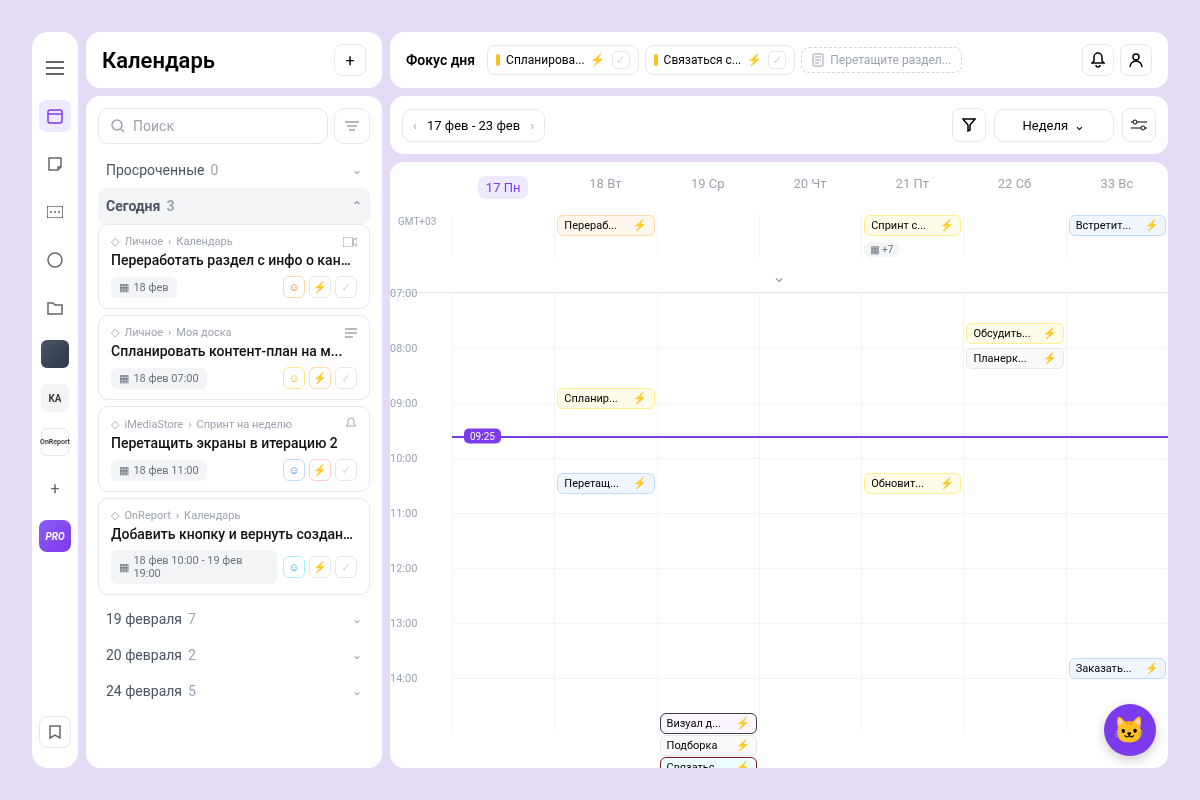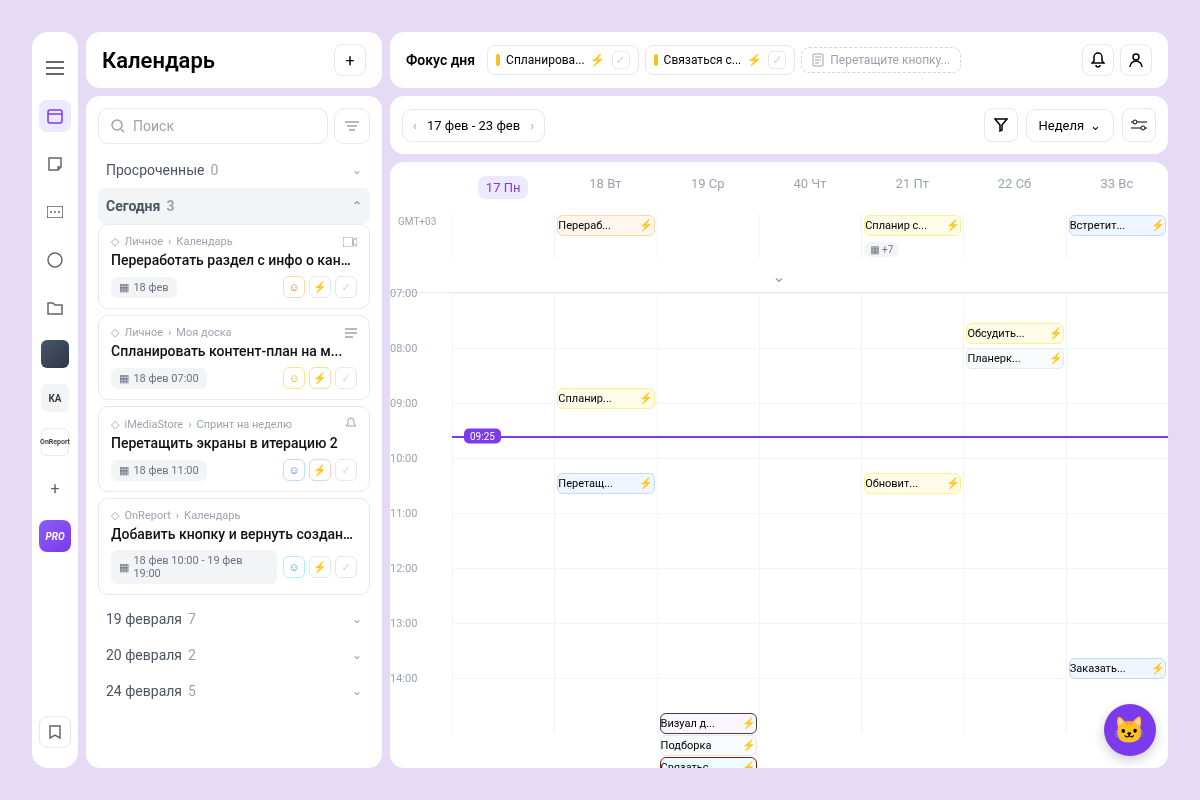--- a/index.html
+++ b/index.html
@@ -54,31 +54,31 @@
 .task-ic.yellow { border-color: #fde68a; color: #eab308; }
 .task-ic.blue { border-color: #bfdbfe; color: #3b82f6; }
 .task-ic.red { border-color: #fecaca; color: #ef4444; }
 .task-ic.cyan { border-color: #a5f3fc; color: #06b6d4; }
 .task-ic.gray { color: #d1d5db; }
 
 .cal-header { background: #fff; border-radius: 14px; padding: 12px; display: flex; align-items: center; gap: 8px; }
 .date-nav { border: 1px solid #e5e7eb; border-radius: 10px; padding: 8px 10px; display: flex; align-items: center; gap: 10px; font-size: 13px; }
 .date-nav .arr { color: #9ca3af; cursor: pointer; }
 .cal-btn { width: 34px; height: 34px; border: 1px solid #e5e7eb; border-radius: 8px; display: flex; align-items: center; justify-content: center; cursor: pointer; }
-.view-select { border: 1px solid #e5e7eb; border-radius: 10px; padding: 8px 12px; display: flex; align-items: center; gap: 6px; font-size: 13px; }
+.view-select { border: 1px solid #e5e7eb; border-radius: 10px; padding: 8px 28px; display: flex; align-items: center; gap: 6px; font-size: 13px; }
 
 .calendar { background: #fff; border-radius: 14px; flex: 1; overflow: hidden; position: relative; }
 .days-row { display: flex; padding: 14px 0 14px 62px; }
 .day-h { flex: 1; text-align: center; font-size: 13px; color: #9ca3af; }
 .day-h.active { color: #7c3aed; }
 .day-h.active .pill { background: #ede9fe; border-radius: 8px; padding: 4px 8px; display: inline-block; }
 .tz { position: absolute; left: 8px; top: 54px; font-size: 10px; color: #9ca3af; }
 .allday-row { display: flex; padding: 0 0 6px 62px; position: relative; }
 .allday-cell { flex: 1; border-left: 1px solid #f3f4f6; padding: 2px; }
-.event-chip { border-radius: 6px; padding: 3px 0; font-size: 11px; display: flex; align-items: center; gap: 4px; white-space: nowrap; overflow: hidden; margin-bottom: 2px; }
+.event-chip { border-radius: 6px; padding: 3px 6px; font-size: 11px; display: flex; align-items: center; gap: 4px; white-space: nowrap; overflow: hidden; margin-bottom: 2px; }
 .event-chip .zap { margin-left: auto; color: #f59e0b; }
 .ev-orange { background: #fff7ed; border: 1px solid #fed7aa; }
 .ev-yellow { background: #fefce8; border: 1px solid #fef08a; }
 .ev-blue { background: #eff6ff; border: 1px solid #bfdbfe; }
 .ev-purple { background: #faf5ff; border: 1px solid #404040; }
 .ev-gray { background: #f9fafb; border: 1px solid #e5e7eb; }
 .ev-cyan { background: #ecfeff; border: 1px solid #7f1d1d; }
 .more-chip { background: #f3f4f6; border-radius: 6px; padding: 2px 6px; font-size: 10px; color: #6b7280; display: inline-flex; align-items: center; gap: 3px; margin-left: auto; }
 .expand-row { text-align: center; padding: 2px 0 6px; color: #9ca3af; cursor: pointer; border-bottom: 1px solid #e5e7eb; }
 .grid-body { position: relative; height: 440px; display: flex; }
@@ -294,21 +294,21 @@
           <span class="dot"></span>
           <span>Связаться с...</span>
           <span class="zap">⚡</span>
           <span class="check">✓</span>
         </div>
         <div class="focus-drop">
           <svg width="12" height="14" viewBox="0 0 12 14">
               <rect x="1" y="1" width="10" height="12" rx="1" fill="none" stroke="currentColor"></rect>
               <path d="M3 4h6M3 7h6M3 10h4" stroke="currentColor"></path>
             </svg>
-          <span>Перетащите кнопку...</span>
+          <span>Перетащите раздел...</span>
         </div>
         <div style="flex:1"></div>
         <div class="hdr-icon">
             <svg width="14" height="16" viewBox="0 0 14 16">
               <path d="M7 1a4 4 0 0 1 4 4v4l2 2H1l2-2V5a4 4 0 0 1 4-4zM5 13a2 2 0 0 0 4 0" fill="none" stroke="currentColor" stroke-width="1.5"></path>
             </svg>
           </div>
         <div class="hdr-icon">
             <svg width="14" height="16" viewBox="0 0 14 16">
               <circle cx="7" cy="5" r="3" fill="none" stroke="currentColor" stroke-width="1.5"></circle>
@@ -341,38 +341,38 @@
               <path d="M0 9h10M14 9h2" stroke="currentColor"></path>
             </svg>
           </div>
       </div>
 
       <div class="calendar">
         <div class="days-row" id="days-row">
             <div class="day-h active"><span class="pill">17 Пн</span></div>
             <div class="day-h ">18 Вт</div>
             <div class="day-h ">19 Ср</div>
-            <div class="day-h ">40 Чт</div>
+            <div class="day-h ">20 Чт</div>
             <div class="day-h ">21 Пт</div>
             <div class="day-h ">22 Сб</div>
             <div class="day-h ">33 Вс</div>
           </div>
         <div class="tz">GMT+03</div>
         <div class="allday-row" id="allday-row">
             <div class="allday-cell"></div>
             <div class="allday-cell">
               <div class="event-chip ev-orange">
                 <span>Перераб...</span>
                 <span class="zap">⚡</span>
               </div>
             </div>
             <div class="allday-cell"></div>
             <div class="allday-cell"></div>
             <div class="allday-cell"><div class="event-chip ev-yellow">
-                <span>Спланир с...</span>
+                <span>Спринт с...</span>
                 <span class="zap">⚡</span>
               </div><div class="more-chip">▦ +7</div></div>
             <div class="allday-cell"></div>
             <div class="allday-cell">
               <div class="event-chip ev-blue">
                 <span>Встретит...</span>
                 <span class="zap">⚡</span>
               </div>
             </div>
           </div>

